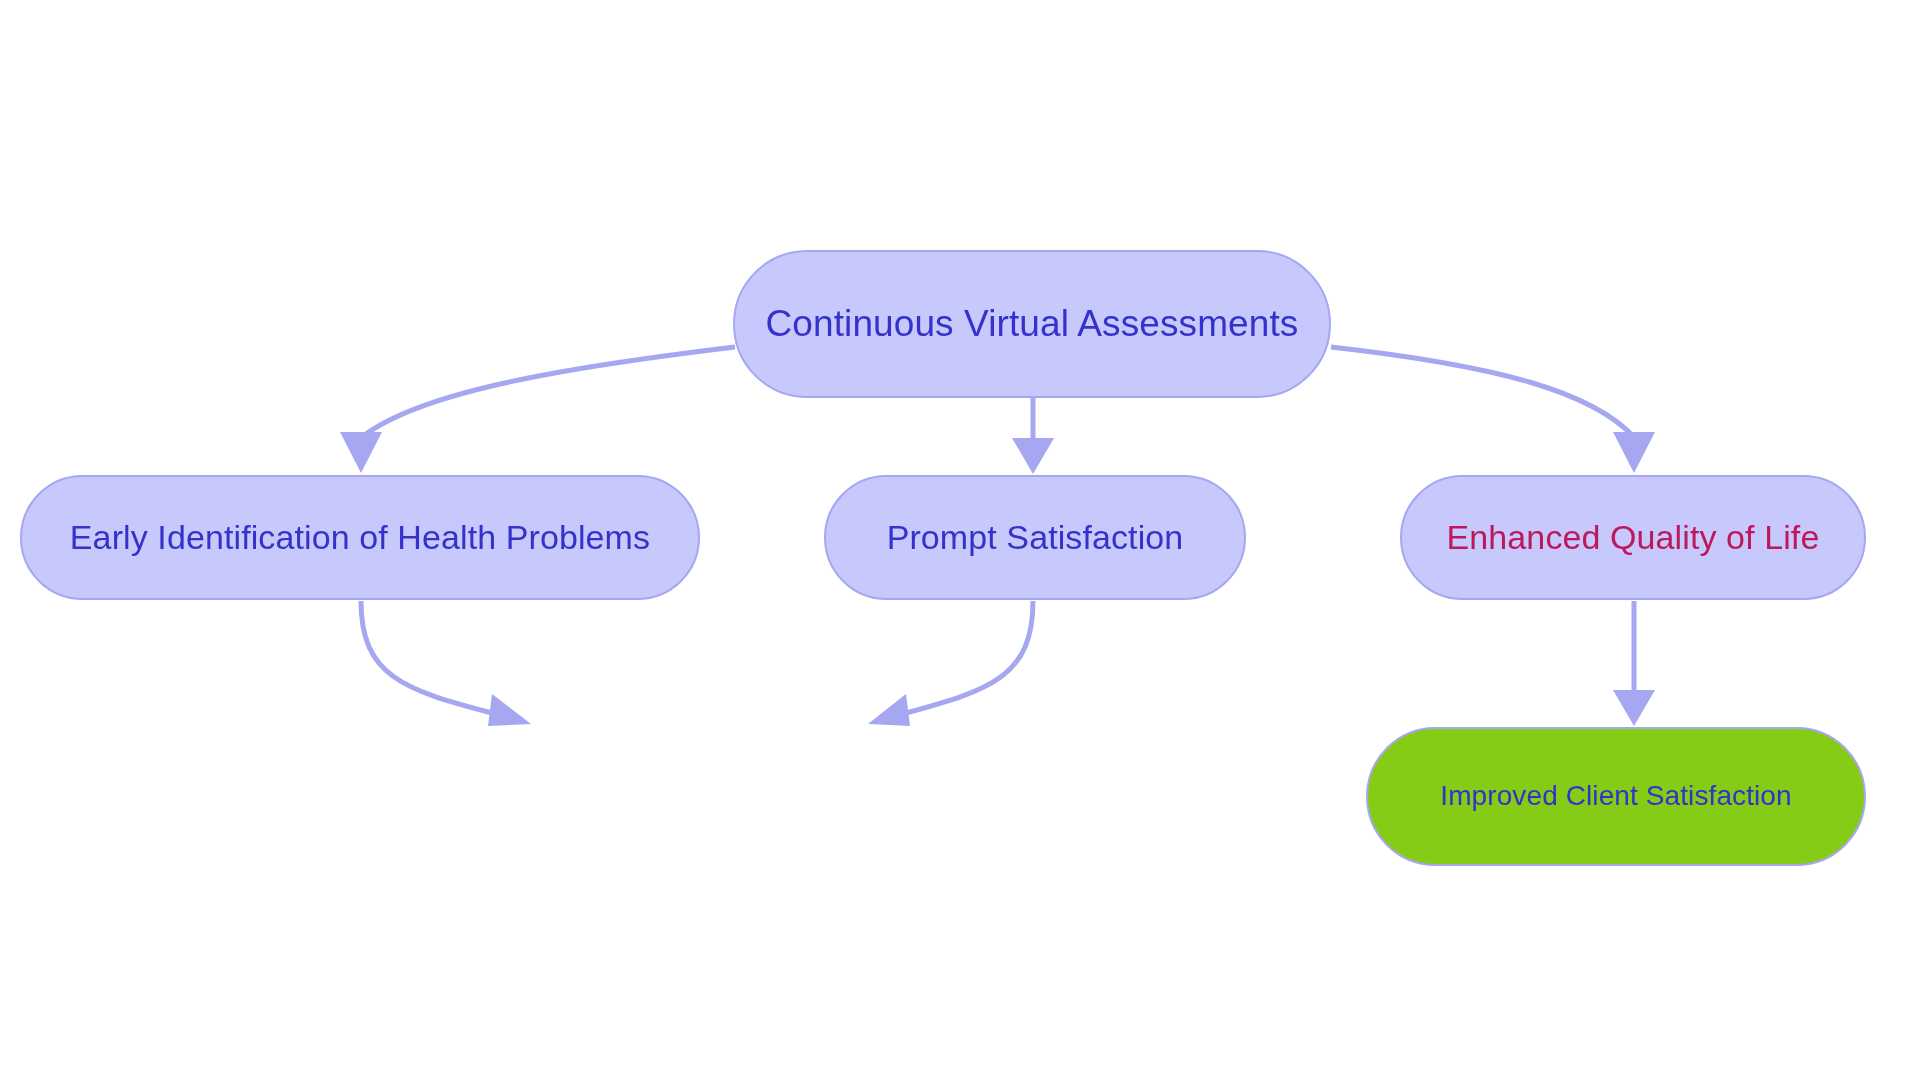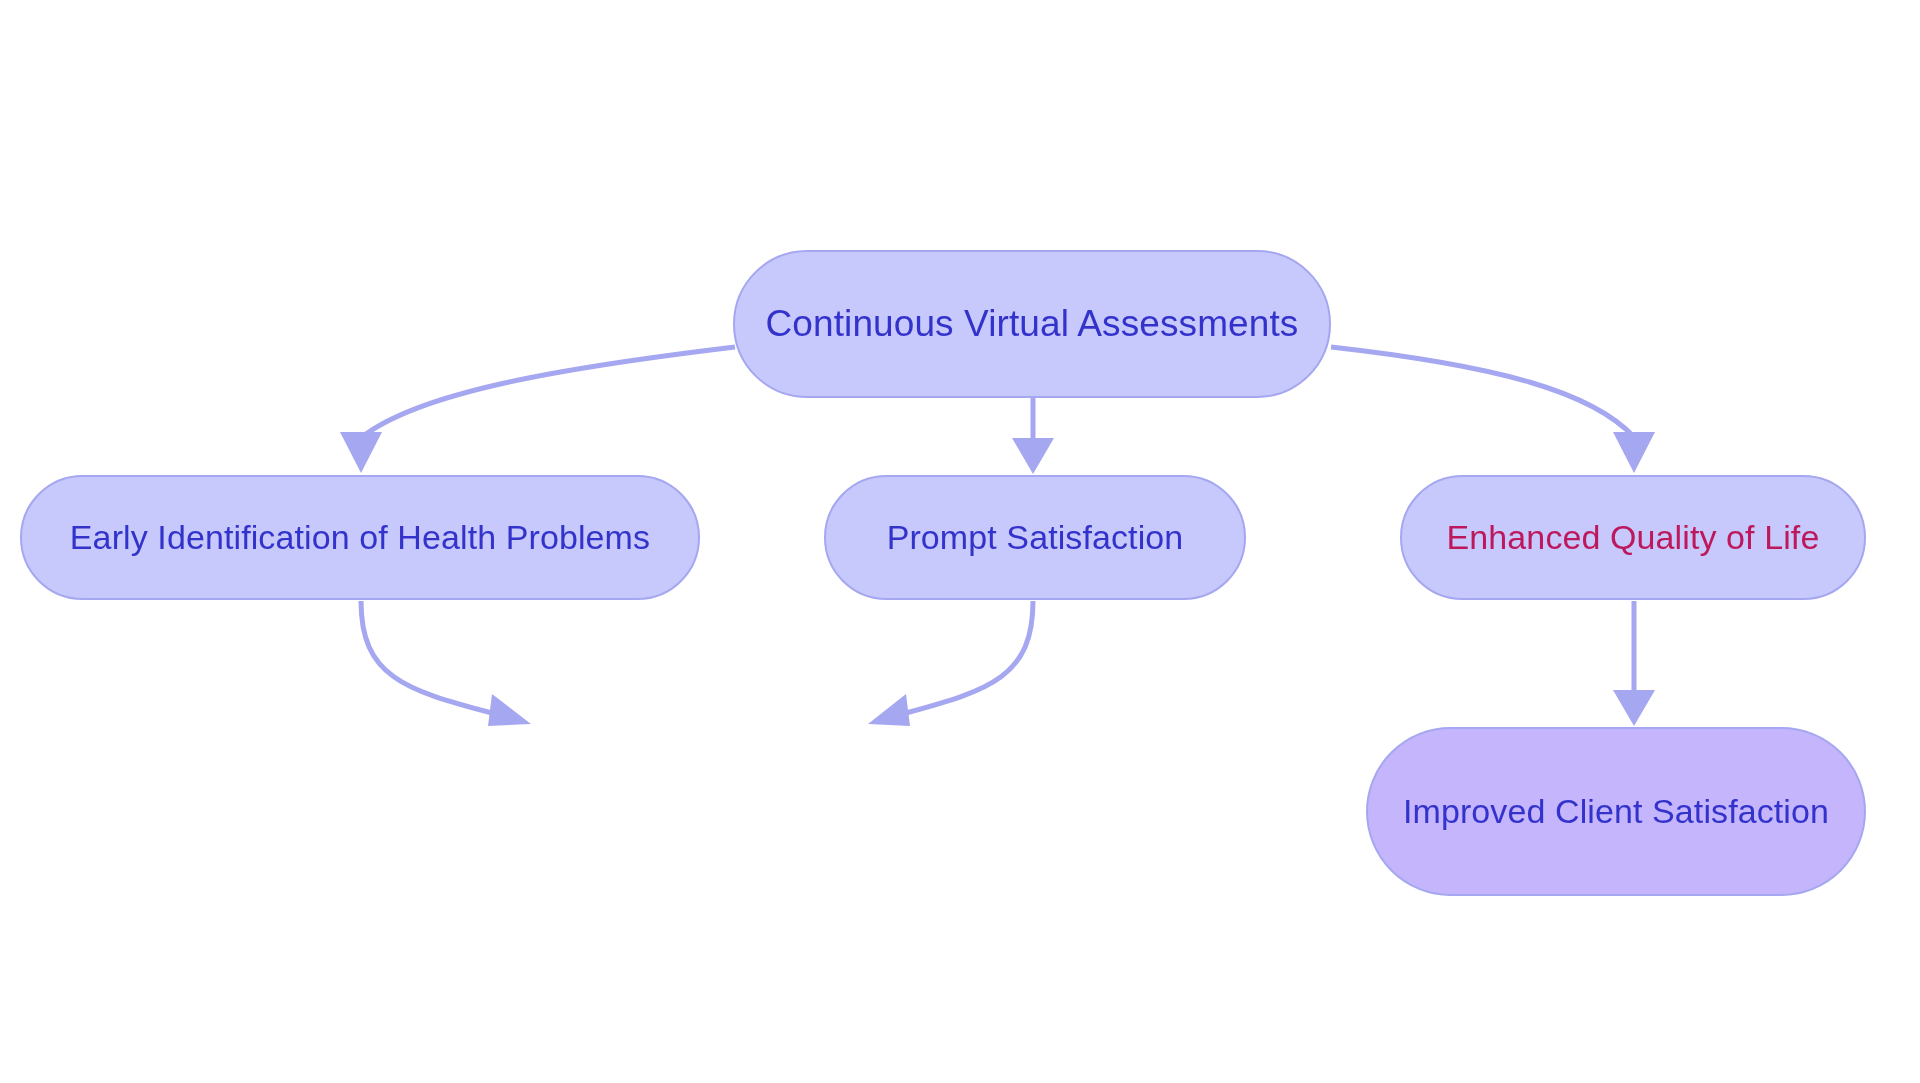--- a/index.html
+++ b/index.html
@@ -107,17 +107,17 @@
 
   <div class="node" id="node-2" style="left: 824px; top: 475px; width: 422px; height: 125px; font-size: 34px; background: rgb(199, 200, 251); border-color: rgb(165, 167, 240); color: rgb(51, 51, 204);">
     <span class="node-label">Prompt Satisfaction</span>
   </div>
 
   <div class="node" id="node-3" style="left: 1400px; top: 475px; width: 466px; height: 125px; font-size: 34px; background: rgb(199, 200, 251); border-color: rgb(165, 167, 240); color: #be185d;">
     <span class="node-label">Enhanced Quality of Life</span>
   </div>
 
 
-  <div class="node" id="node-5" style="left: 1366px; top: 727px; width: 500px; height: 169px; font-size: 34px; background: #c4b5fd; border-color: rgb(165, 167, 240); color: rgb(51, 51, 204);">
+  <div class="node" id="node-5" style="left: 1366px; top: 727px; width: 500px; height: 139px; font-size: 28px; background: #84cc16; border-color: rgb(165, 167, 240); color: rgb(51, 51, 204);">
     <span class="node-label">Improved Client Satisfaction</span>
   </div>
 
 </div>
 
 </body></html>

